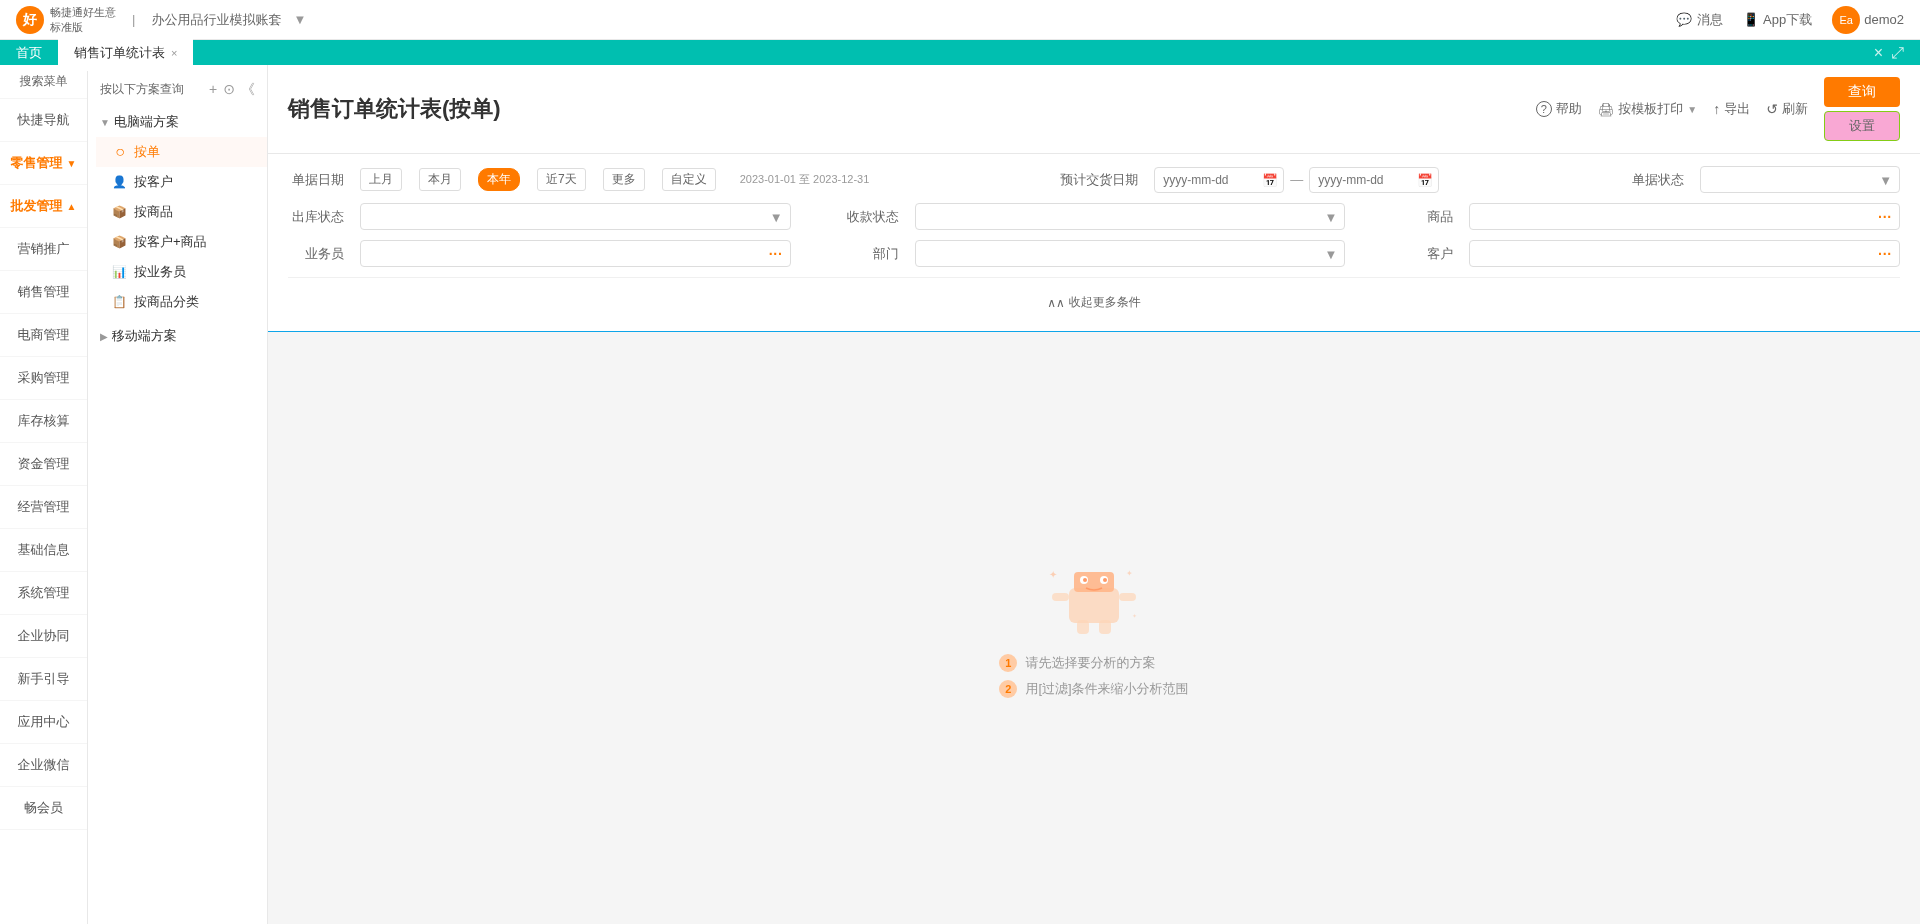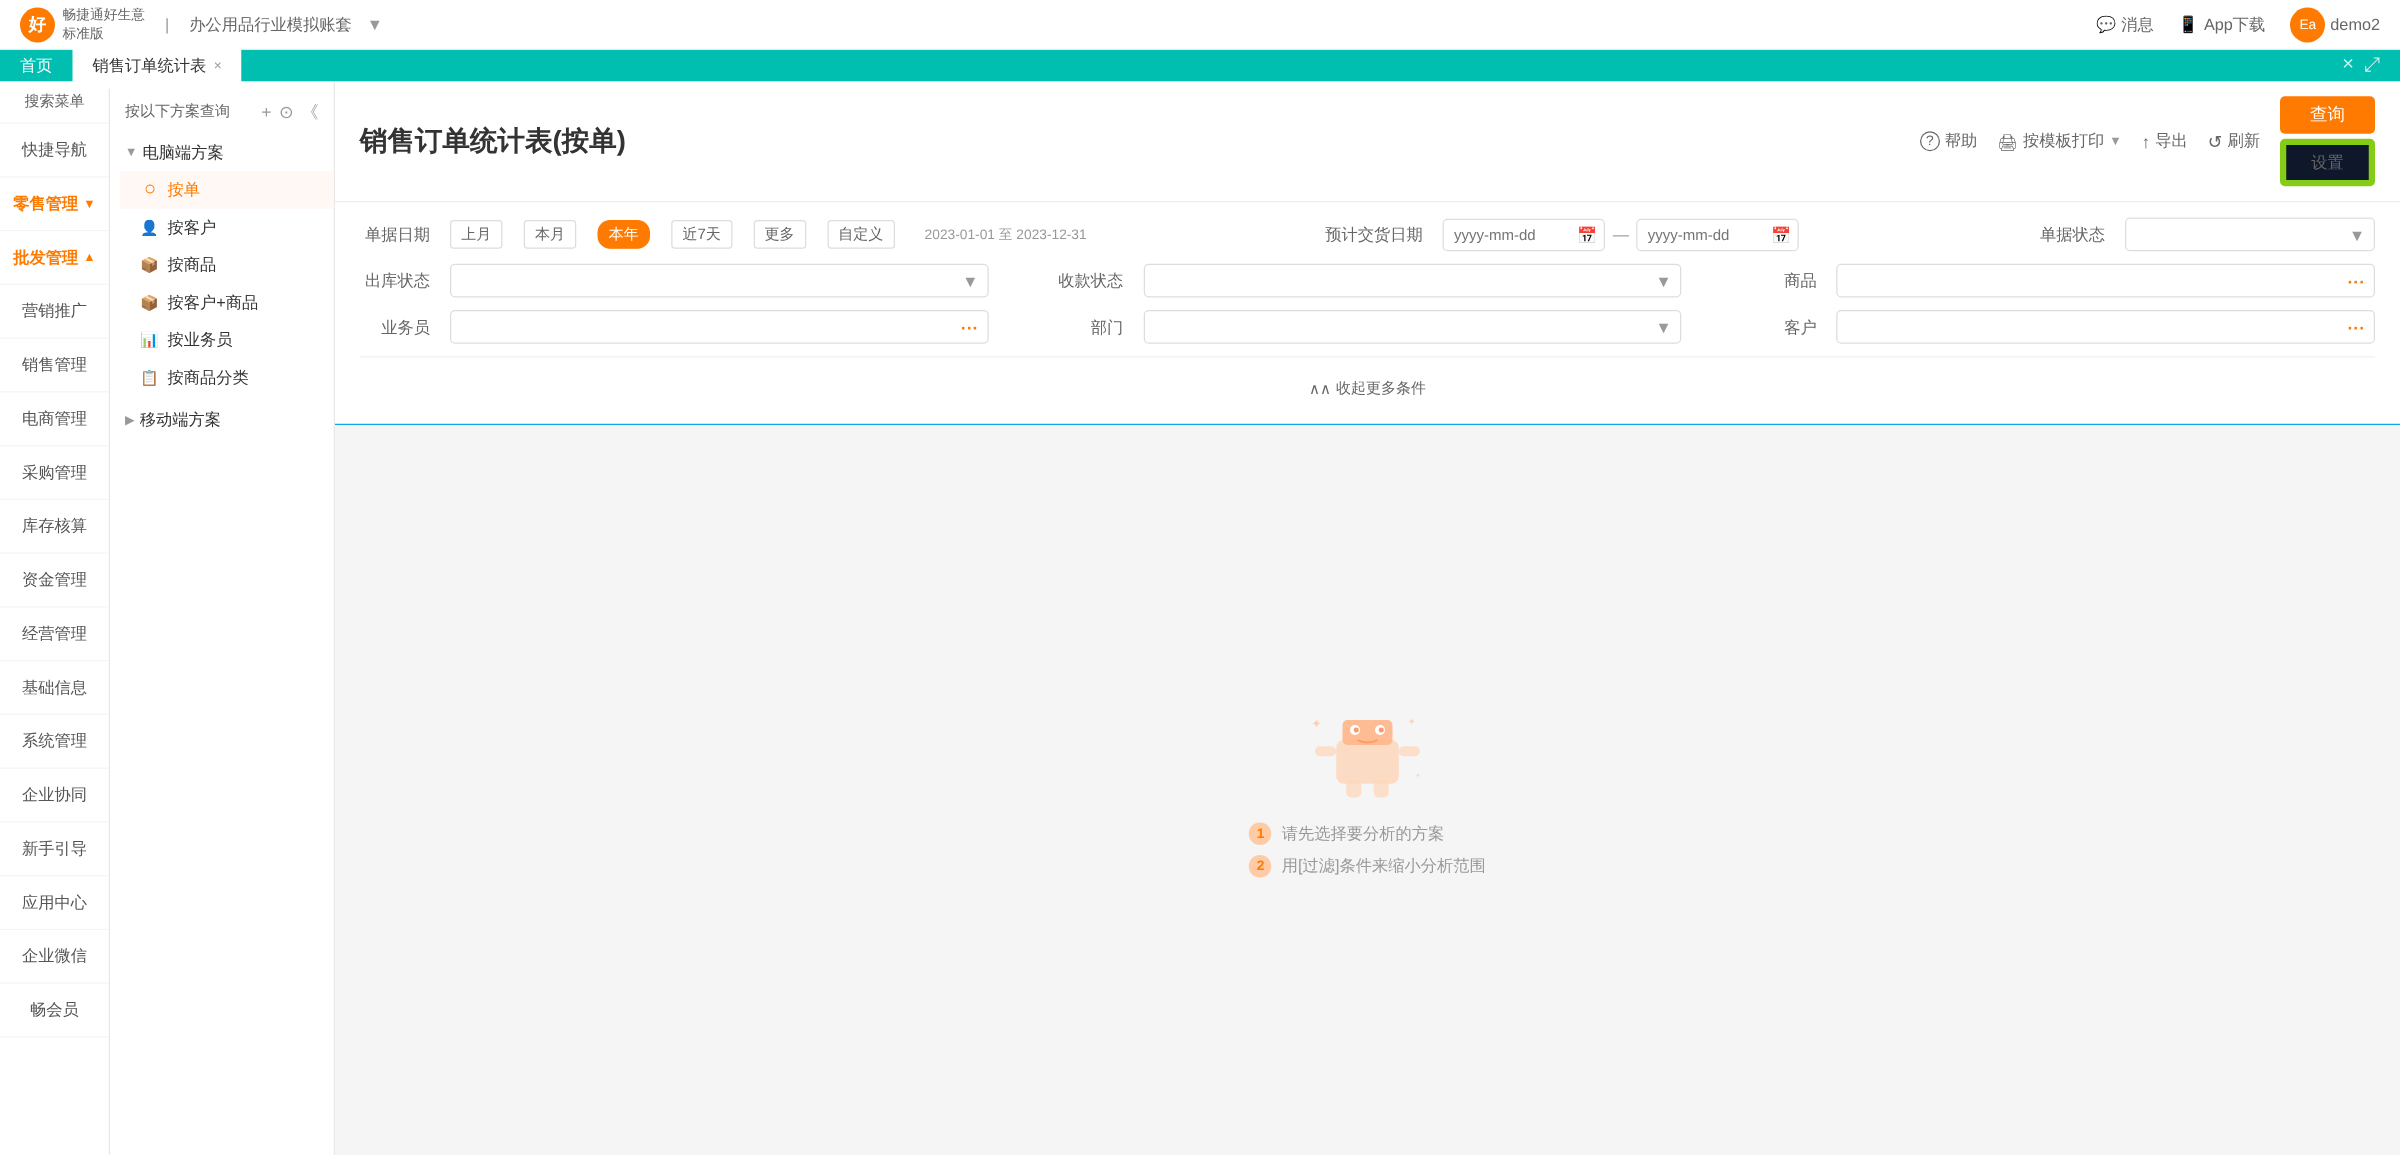--- a/index.html
+++ b/index.html
@@ -51,21 +51,21 @@
 
     
     .main-content { flex: 1; display: flex; flex-direction: column; overflow: hidden; background: #f5f5f5; }
 
     
     .page-header { background: #fff; padding: 12px 20px; border-bottom: 1px solid #e8e8e8; display: flex; align-items: center; justify-content: space-between; }
     .page-title { font-size: 22px; font-weight: 600; color: #333; }
     .page-actions { display: flex; align-items: center; gap: 16px; }
     .page-action-item { display: flex; align-items: center; gap: 4px; color: #666; cursor: pointer; font-size: 13px; }
     .query-btn { background: #ff7a00; color: #fff; border: none; padding: 6px 24px; border-radius: 4px; cursor: pointer; font-size: 14px; }
-    .settings-btn { background: #0f172a; color: #666; border: 5px solid #84cc16; padding: 5px 16px; border-radius: 4px; cursor: pointer; font-size: 13px; }
+    .settings-btn { background: #f9a8d4; color: #666; border: 1px solid #84cc16; padding: 5px 16px; border-radius: 4px; cursor: pointer; font-size: 13px; }
 
     
     .filter-area { background: #fff; padding: 12px 20px; border-bottom: 1px solid #0ea5e9; }
     .filter-row { display: flex; align-items: center; gap: 16px; margin-bottom: 10px; flex-wrap: wrap; }
     .filter-row:last-child { margin-bottom: 0; }
     .filter-label { color: #666; font-size: 13px; white-space: nowrap; min-width: 56px; text-align: right; }
     .date-shortcuts { display: flex; gap: 17px; }
     .date-btn { padding: 2px 8px; border: 1px solid #ddd; border-radius: 3px; cursor: pointer; font-size: 12px; color: #666; background: #fff; }
     .date-btn.active { background: #ff7a00; color: #fff; border-color: #ff7a00; border-radius: 10px; }
     .date-range-text { font-size: 11px; color: #999; }

